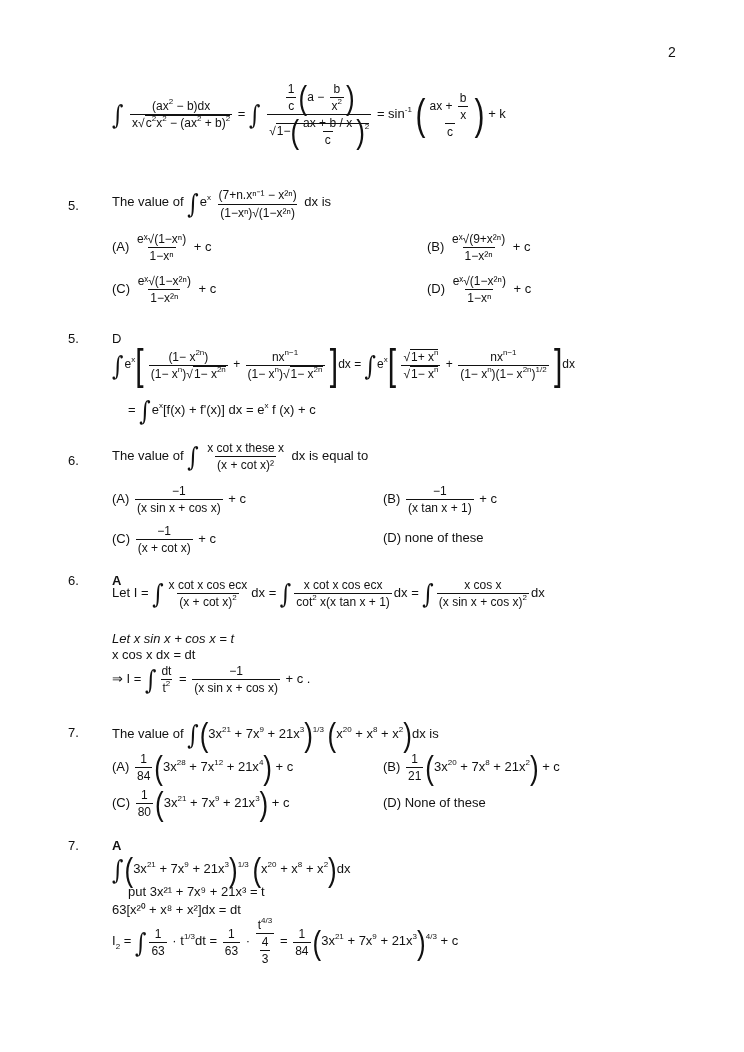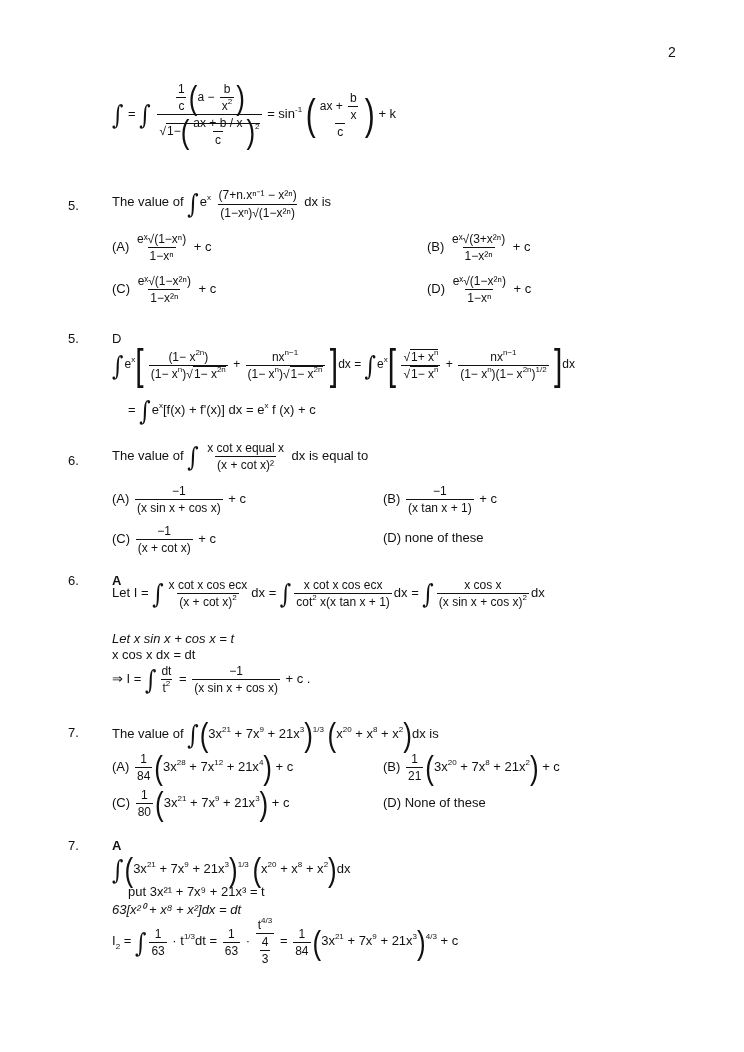--- a/index.html
+++ b/index.html
@@ -17,20 +17,24 @@
   .num{position:absolute;left:68px;font-size:13px;}
   .bold{font-weight:bold;}
 </style>
 </head>
 <body>
 
 <div class="abs" style="left:668px;top:44px;font-size:14px;">2</div>
 
 <div class="abs" style="left:112px;top:82px;">
   <span class="int">∫</span>
+  <span class="frac">
+      <span class="n">(ax<sup>2</sup> − b)dx</span>
+      <span class="d">x√<span class="sq">c<sup>2</sup>x<sup>2</sup> − (ax<sup>2</sup> + b)<sup>2</sup></span></span>
+    </span>
   <span> = </span>
   <span class="int">∫</span>
   <span class="frac">
       <span class="n"><span class="frac">
           <span class="n">1</span>
           <span class="d">c</span>
         </span><span class="bigp">(</span>a − <span class="frac">
           <span class="n">b</span>
           <span class="d">x<sup>2</sup></span>
         </span><span class="bigp">)</span></span>
@@ -64,21 +68,21 @@
   <span>(A)</span>
   <span class="frac">
       <span class="n">eˣ√(1−xⁿ)</span>
       <span class="d">1−xⁿ</span>
     </span>
   <span>+ c</span>
 </div>
 <div class="abs" style="left:427px;top:232px;">
   <span>(B)</span>
   <span class="frac">
-      <span class="n">eˣ√(3+x²ⁿ)</span>
+      <span class="n">eˣ√(9+x²ⁿ)</span>
       <span class="d">1−x²ⁿ</span>
     </span>
   <span>+ c</span>
 </div>
 <div class="abs" style="left:112px;top:274px;">
   <span>(C)</span>
   <span class="frac">
       <span class="n">eˣ√(1−x²ⁿ)</span>
       <span class="d">1−x²ⁿ</span>
     </span>
@@ -118,21 +122,21 @@
 </div>
 <div class="abs" style="left:128px;top:398px;text-align:right;">
   = <span class="int">∫</span>e<sup>x</sup>[f(x) + f'(x)] dx = e<sup>x</sup> f (x) + c
 </div>
 
 <div class="num" style="top:453px;">6.</div>
 <div class="abs" style="left:112px;top:441px;">
   <span>The value of</span>
   <span class="int">∫</span>
   <span class="frac">
-      <span class="n">x cot x equal x</span>
+      <span class="n">x cot x these x</span>
       <span class="d">(x + cot x)²</span>
     </span>
   <span>dx  is equal to</span>
 </div>
 <div class="abs" style="left:112px;top:484px;">
   <span>(A)</span>
   <span class="frac">
       <span class="n">−1</span>
       <span class="d">(x sin x + cos x)</span>
     </span>
@@ -221,21 +225,21 @@
   <span>None of these</span>
 </div>
 
 <div class="num" style="top:838px;">7.</div>
 <div class="abs bold" style="left:112px;top:838px;">A</div>
 <div class="abs" style="left:112px;top:854px;">
   <span class="int">∫</span><span class="bigp">(</span>3x<sup>21</sup> + 7x<sup>9</sup> + 21x<sup>3</sup><span class="bigp">)</span><sup>1/3</sup>
   <span class="bigp">(</span>x<sup>20</sup> + x<sup>8</sup> + x<sup>2</sup><span class="bigp">)</span>dx
 </div>
 <div class="abs" style="left:128px;top:884px;">put 3x²¹ + 7x⁹ + 21x³ = t</div>
-<div class="abs" style="left:112px;top:900px;font-style:italic;">63[x²⁰ + x⁸ + x²]dx = dt</div>
+<div class="abs" style="left:112px;top:900px;">63[x²⁰ + x⁸ + x²]dx = dt</div>
 <div class="abs" style="left:112px;top:918px;">
   I<sub>2</sub> = <span class="int">∫</span><span class="frac">
       <span class="n">1</span>
       <span class="d">63</span>
     </span> · t<sup>1/3</sup>dt =
   <span class="frac">
       <span class="n">1</span>
       <span class="d">63</span>
     </span> ·
   <span class="frac">

